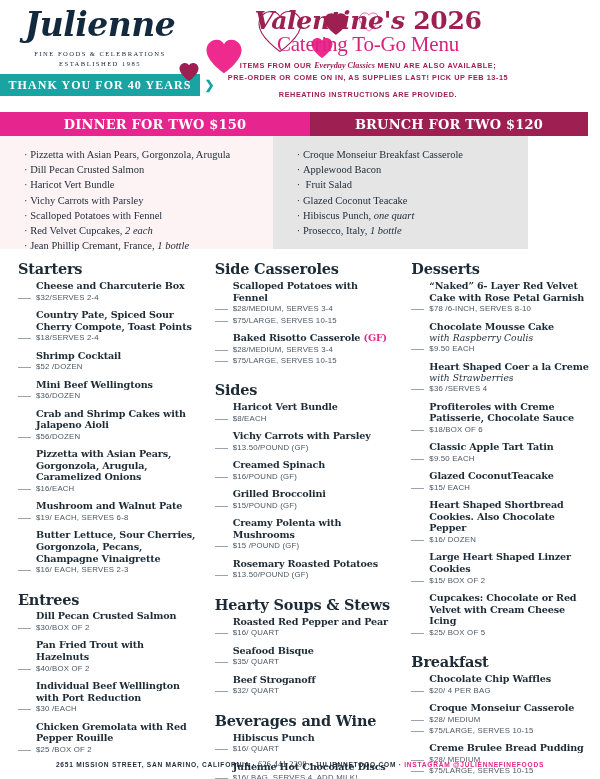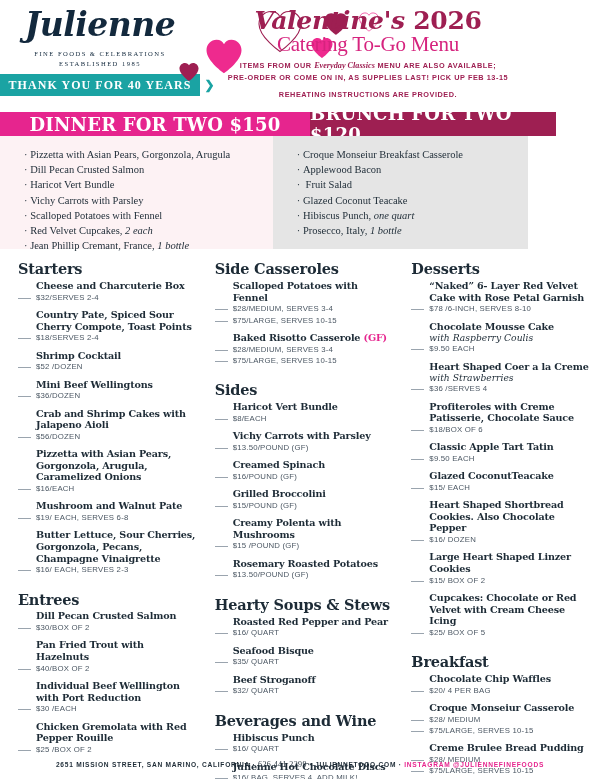--- a/index.html
+++ b/index.html
@@ -65,24 +65,24 @@
     text-transform:uppercase;
   }
   .sub em{font-family:"Liberation Serif",serif;font-style:italic;font-weight:700;text-transform:none;font-size:8.2px;letter-spacing:0;}
   .sub .spacer{display:block;height:5px;}
 
   
   .banners{display:flex;width:600px;height:24px;}
   .banner{
     display:flex;align-items:center;justify-content:center;
     font-family:"DejaVu Serif",serif;font-weight:700;
-    color:#ffffff;font-size:18px;letter-spacing:0.2px;
+    color:#ffffff;font-size:13px;letter-spacing:0.2px;
   }
   .banner.dinner{width:310px;background:#e6258e;}
-  .banner.brunch{width:246px;background:#9e1f52;}
+  .banner.brunch{width:278px;background:#9e1f52;}
 
   
   .packages{display:flex;width:528px;height:113px;}
   .pkg{padding:11px 0 0 0;}
   .pkg.dinner{width:310px;background:#fdf2f4;}
   .pkg.brunch{width:290px;background:#e5e5e5;}
   .pkg ul{margin:0;padding:0 0 0 24px;list-style:none;}
   .pkg li{
     font-family:"Liberation Serif",serif;font-size:10.5px;line-height:15.2px;color:#1d2b36;
   }

